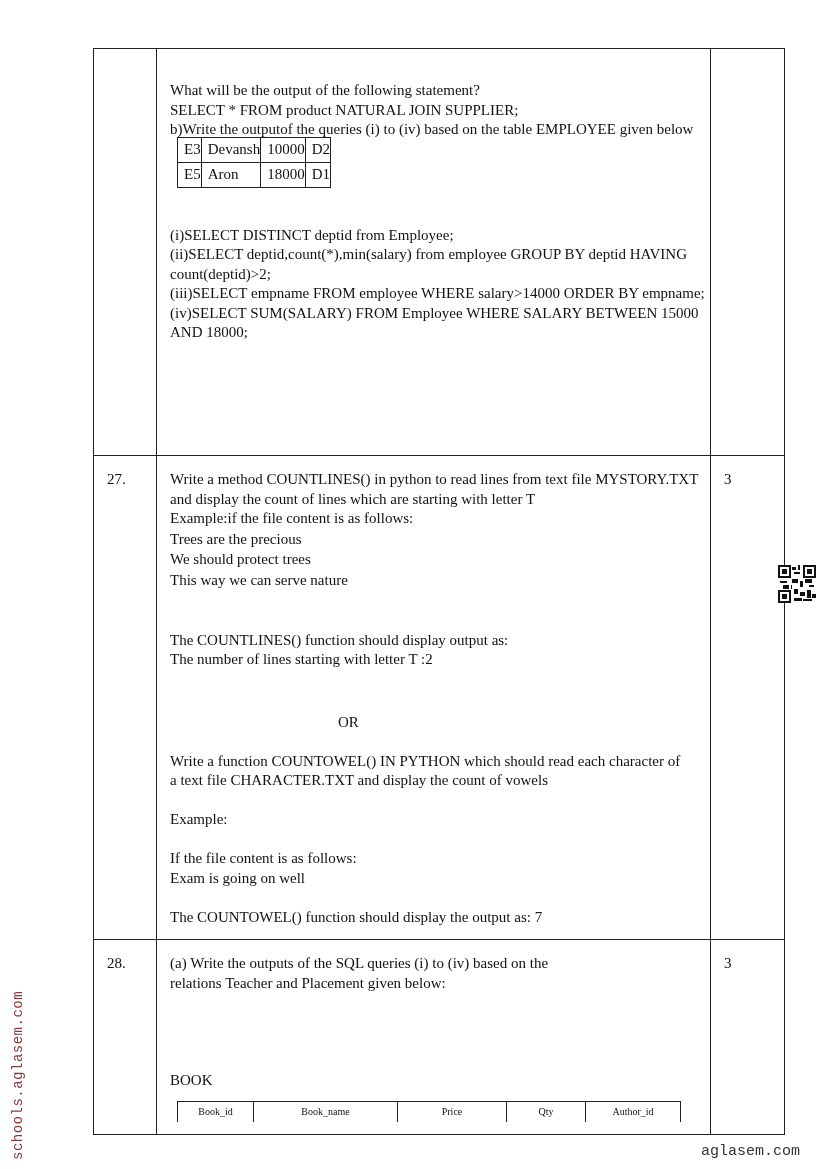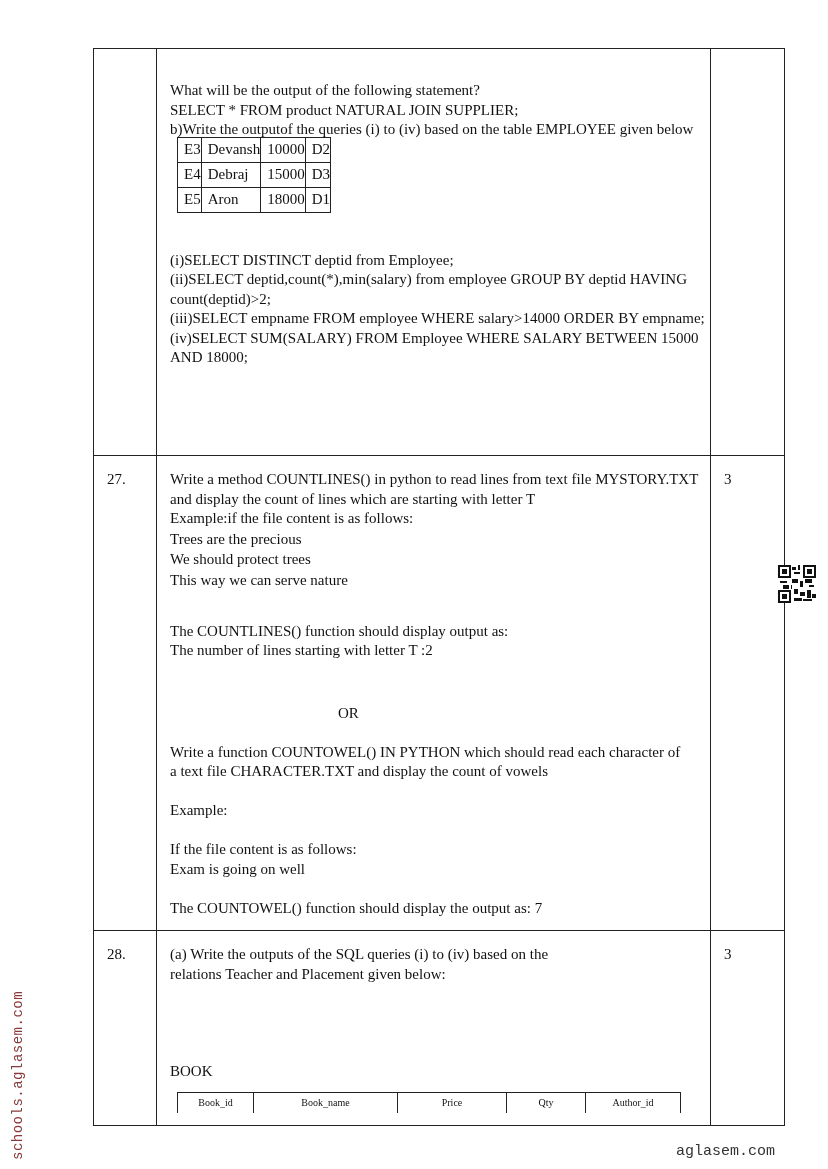--- a/index.html
+++ b/index.html
@@ -19,21 +19,21 @@
   table.emp td { border: 1.5px solid #222; height: 24px; padding: 0 0 0 6px; vertical-align: middle; }
   table.emp td.c1 { width: 104px; }
   table.emp td.c2 { width: 103px; }
   table.emp td.c3 { width: 104px; }
   table.emp td.c4 { width: 103px; }
   table.book { border-collapse: collapse; margin-left: 7px; font-size: 10px; }
   table.book td { border: 1.5px solid #222; border-bottom: none; height: 20px; padding: 0; text-align: center; vertical-align: bottom; }
   .or { display: block; padding-left: 168px; }
   .wm-left { position: absolute; left: 10px; top: 1160px; transform-origin: left top; transform: rotate(-90deg);
              font-family: "Liberation Mono", "DejaVu Sans Mono", monospace; font-size: 14px; color: #8a3a3a; letter-spacing: 0.5px; white-space: nowrap; }
-  .wm-right { position: absolute; left: 676px; top: 1143px; font-family: "Liberation Mono", "DejaVu Sans Mono", monospace;
+  .wm-right { position: absolute; left: 701px; top: 1143px; font-family: "Liberation Mono", "DejaVu Sans Mono", monospace;
               font-size: 15px; color: #333; white-space: nowrap; }
   .qr { position: absolute; left: 778px; top: 565px; width: 38px; height: 38px; }
 </style>
 </head>
 <body>
 
 <table class="page-table">
   <tbody>
       <tr style="height:407px;">
     <td class="col-num"></td>
@@ -42,26 +42,20 @@
         <span class="line">What will be the output of the following statement?</span>
         <span class="line">SELECT * FROM product NATURAL JOIN SUPPLIER;</span>
         <span class="line">b)Write the outputof the queries (i) to (iv) based on the table EMPLOYEE given below</span>
         <table class="emp" style="margin-top:-3px;">
           <tbody>
           <tr>
             <td>E3</td>
             <td>Devansh</td>
             <td>10000</td>
             <td>D2</td>
-          </tr>
-          <tr>
-            <td>E4</td>
-            <td>Debraj</td>
-            <td>15000</td>
-            <td>D3</td>
           </tr>
           <tr>
             <td>E5</td>
             <td>Aron</td>
             <td>18000</td>
             <td>D1</td>
           </tr>
         </tbody>
             </table>
         <div style="height:38px;"></div>
@@ -82,21 +76,21 @@
     </td>
     <td>
       <div class="cell-inner" style="padding-top:2px;">
         <span class="line">Write a method COUNTLINES() in python to read lines from text file MYSTORY.TXT</span>
         <span class="line">and display the count of lines which are starting with letter T</span>
         <span class="line">Example:if the file content is as follows:</span>
         <span class="line" style="margin-top:1px;">Trees are the precious</span>
         <span class="line" style="margin-top:1px;">We should protect trees</span>
         <span class="line" style="margin-top:1px;">This way we can serve nature</span>
         <div class="blank"></div>
-        <span class="line" style="margin-top:12px;">The COUNTLINES() function should display output as:</span>
+        <span class="line" style="margin-top:21px;">The COUNTLINES() function should display output as:</span>
         <span class="line">The number of lines starting with letter T :2</span>
         <div style="height:43px;"></div>
         <span class="line or">OR</span>
         <div class="blank"></div>
         <span class="line">Write a function COUNTOWEL() IN PYTHON which should read each character of</span>
         <span class="line">a text file CHARACTER.TXT and display the count of vowels</span>
         <div class="blank"></div>
         <span class="line">Example:</span>
         <div class="blank"></div>
         <span class="line">If the file content is as follows:</span>

